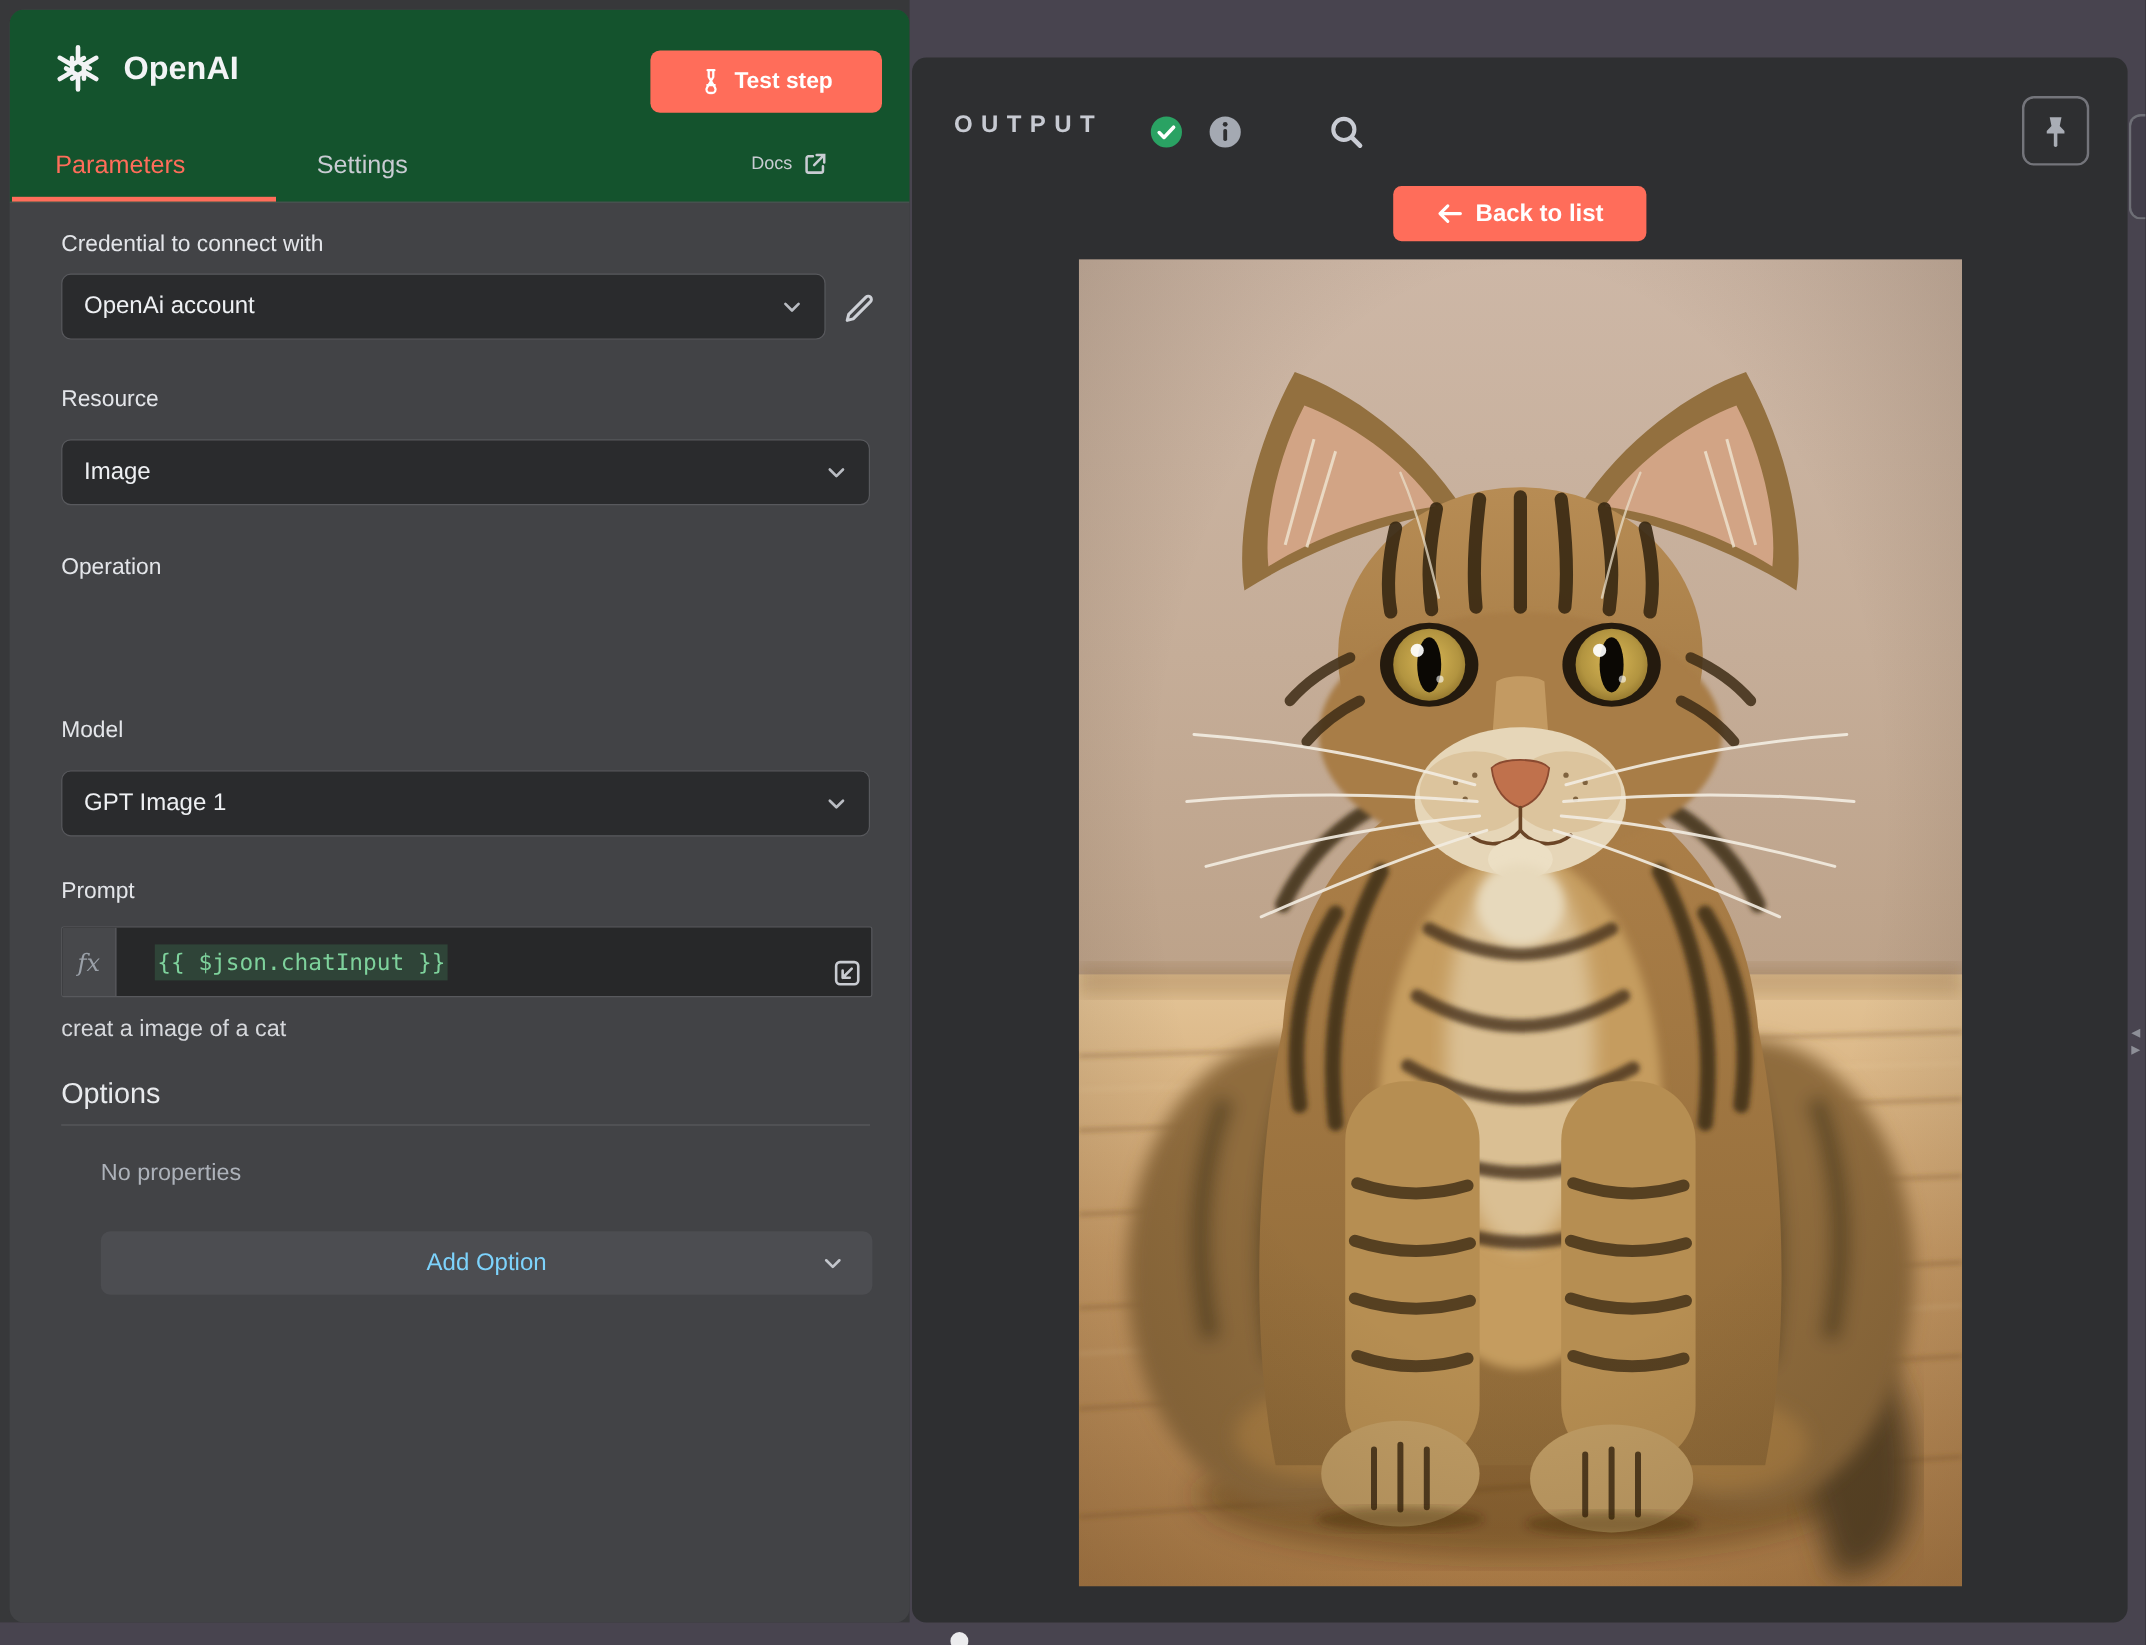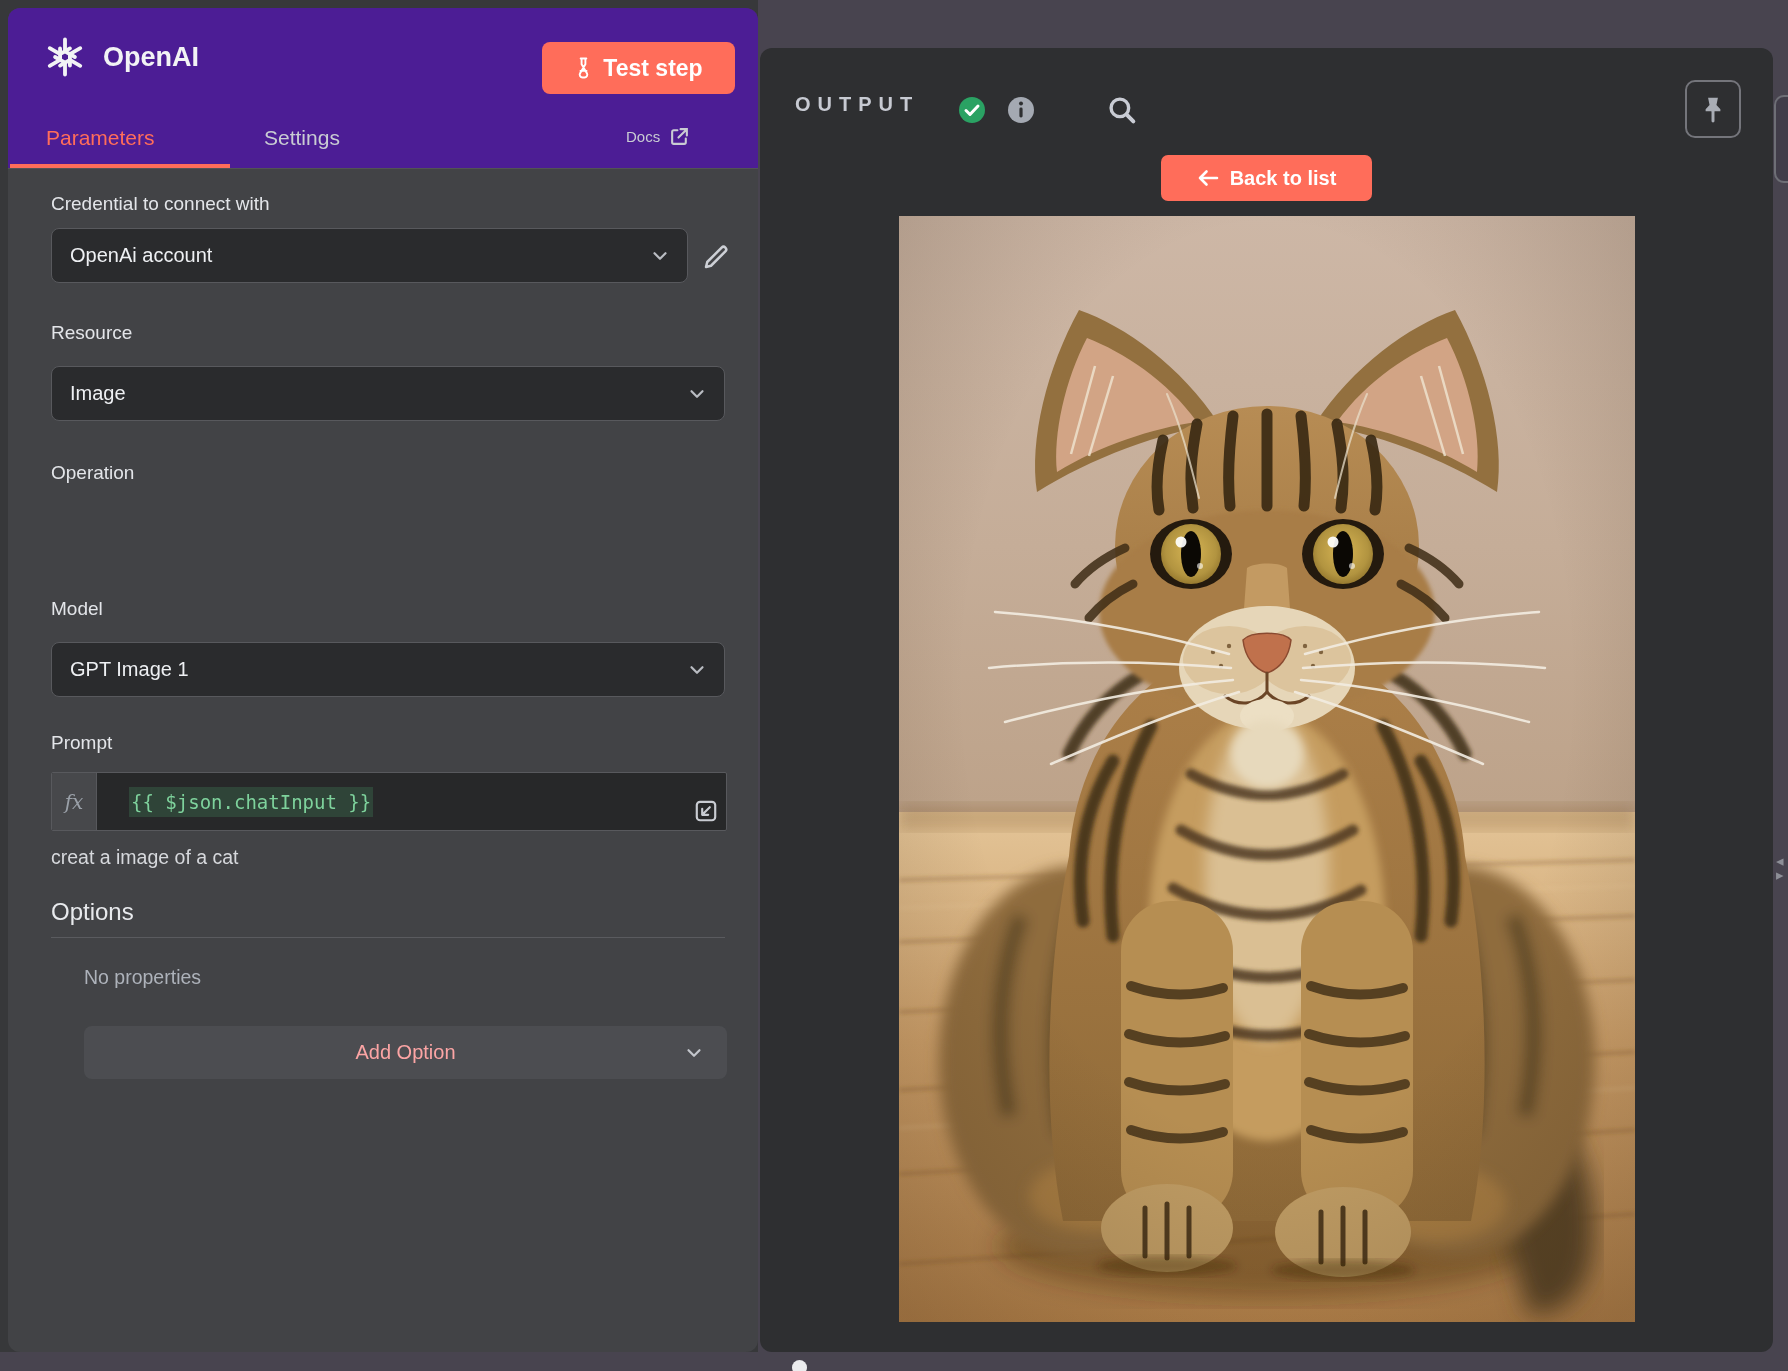--- a/index.html
+++ b/index.html
@@ -9,26 +9,26 @@
   
   .left-underlay{position:absolute;left:0;top:0;width:758px;height:1352px;background:#37383a;}
   .edge-float{position:absolute;left:1774px;top:95px;width:26px;height:84px;
               background:#413d49;border:2px solid #6e6f76;border-radius:10px 0 0 10px;border-right:none;}
   .edge-grip{position:absolute;left:1776px;width:14px;color:#8d8f97;font-size:15px;line-height:14px;}
   .canvas-dot{position:absolute;left:792px;top:1360px;width:15px;height:15px;border-radius:50%;background:#ececee;}
 
   
   .ndv-left{position:absolute;left:8px;top:8px;width:750px;height:1344px;
             background:#424346;border-radius:12px;overflow:hidden;}
-  .ndv-header{position:absolute;left:0;top:0;width:100%;height:160px;background:#4c1d95;
+  .ndv-header{position:absolute;left:0;top:0;width:100%;height:160px;background:#14532d;
               border-bottom:1px solid #525356;}
   .node-logo{position:absolute;left:35px;top:27px;width:44px;height:44px;}
   .node-title{position:absolute;left:95px;top:34px;font-size:27px;font-weight:bold;color:#f2f3f5;}
   .test-step{position:absolute;left:534px;top:34px;width:193px;height:52px;background:#ff6d5a;
-             border:none;border-radius:8px;color:#fff;font-size:23px;font-weight:bold;
+             border:none;border-radius:8px;color:#fff;font-size:19px;font-weight:bold;
              font-family:"Liberation Sans",sans-serif;display:flex;align-items:center;justify-content:center;gap:10px;cursor:pointer;}
   .tab{position:absolute;top:118px;font-size:21px;color:#c9ccd3;cursor:pointer;}
   .tab.active{color:#ff6d5a;}
   .tab-underline{position:absolute;left:2px;top:156px;width:220px;height:4px;background:#ff6d5a;}
   .docs{position:absolute;left:618px;top:118px;font-size:15px;color:#c9ccd3;display:flex;gap:9px;align-items:center;cursor:pointer;}
 
   .field-label{position:absolute;left:43px;font-size:19px;color:#e3e5e9;}
   .select{position:absolute;left:43px;height:55px;background:#2a2b2d;border:1px solid #58595d;
           border-radius:8px;display:flex;align-items:center;color:#eef0f3;font-size:20px;
           padding-left:18px;box-sizing:border-box;cursor:pointer;}
@@ -41,21 +41,21 @@
             font-family:"DejaVu Serif",serif;font-style:italic;font-size:20px;border-right:1px solid #57585c;}
   .expr{display:flex;align-items:center;padding-left:16px;font-family:"DejaVu Sans Mono",monospace;font-size:19px;}
   .expr span{color:#7ed29c;background:#2f4438;padding:4px 2px;margin-left:16px;}
   .expand-btn{position:absolute;right:7px;bottom:6px;width:26px;height:26px;background:none;border:none;padding:0;cursor:pointer;}
   .preview-text{position:absolute;left:43px;top:838px;font-size:19.5px;color:#d6d8dc;}
 
   .options-label{position:absolute;left:43px;top:890px;font-size:24px;color:#e8eaed;}
   .options-divider{position:absolute;left:43px;top:929px;width:674px;height:1px;background:#5a5b5f;}
   .no-props{position:absolute;left:76px;top:958px;font-size:19.5px;color:#adb2ba;}
   .add-option{position:absolute;left:76px;top:1018px;width:643px;height:53px;background:#4c4d51;
-              border:none;border-radius:8px;color:#fca5a5;font-size:20px;font-family:"Liberation Sans",sans-serif;cursor:pointer;}
+              border:none;border-radius:8px;color:#7dd3fc;font-size:20px;font-family:"Liberation Sans",sans-serif;cursor:pointer;}
   .add-option .chev{position:absolute;right:22px;top:50%;transform:translateY(-50%);}
 
   
   .ndv-right{position:absolute;left:760px;top:48px;width:1013px;height:1304px;background:#2e2f31;border-radius:12px;overflow:hidden;}
   .out-title{position:absolute;left:35px;top:45px;font-size:20px;font-weight:bold;letter-spacing:7px;color:#c7cad2;}
   .circle-ic{position:absolute;width:28px;height:28px;top:48px;}
   .search-btn{position:absolute;left:345px;top:45px;width:34px;height:34px;background:none;border:none;padding:0;cursor:pointer;}
   .seg{position:absolute;left:409px;top:34px;width:494px;height:56px;background:#56575c;border-radius:9px;
        display:flex;align-items:center;justify-content:space-between;padding:0 10px;box-sizing:border-box;}
   .seg-item{font-size:20px;color:#c3c7cf;padding:0 24px;cursor:pointer;white-space:nowrap;}

